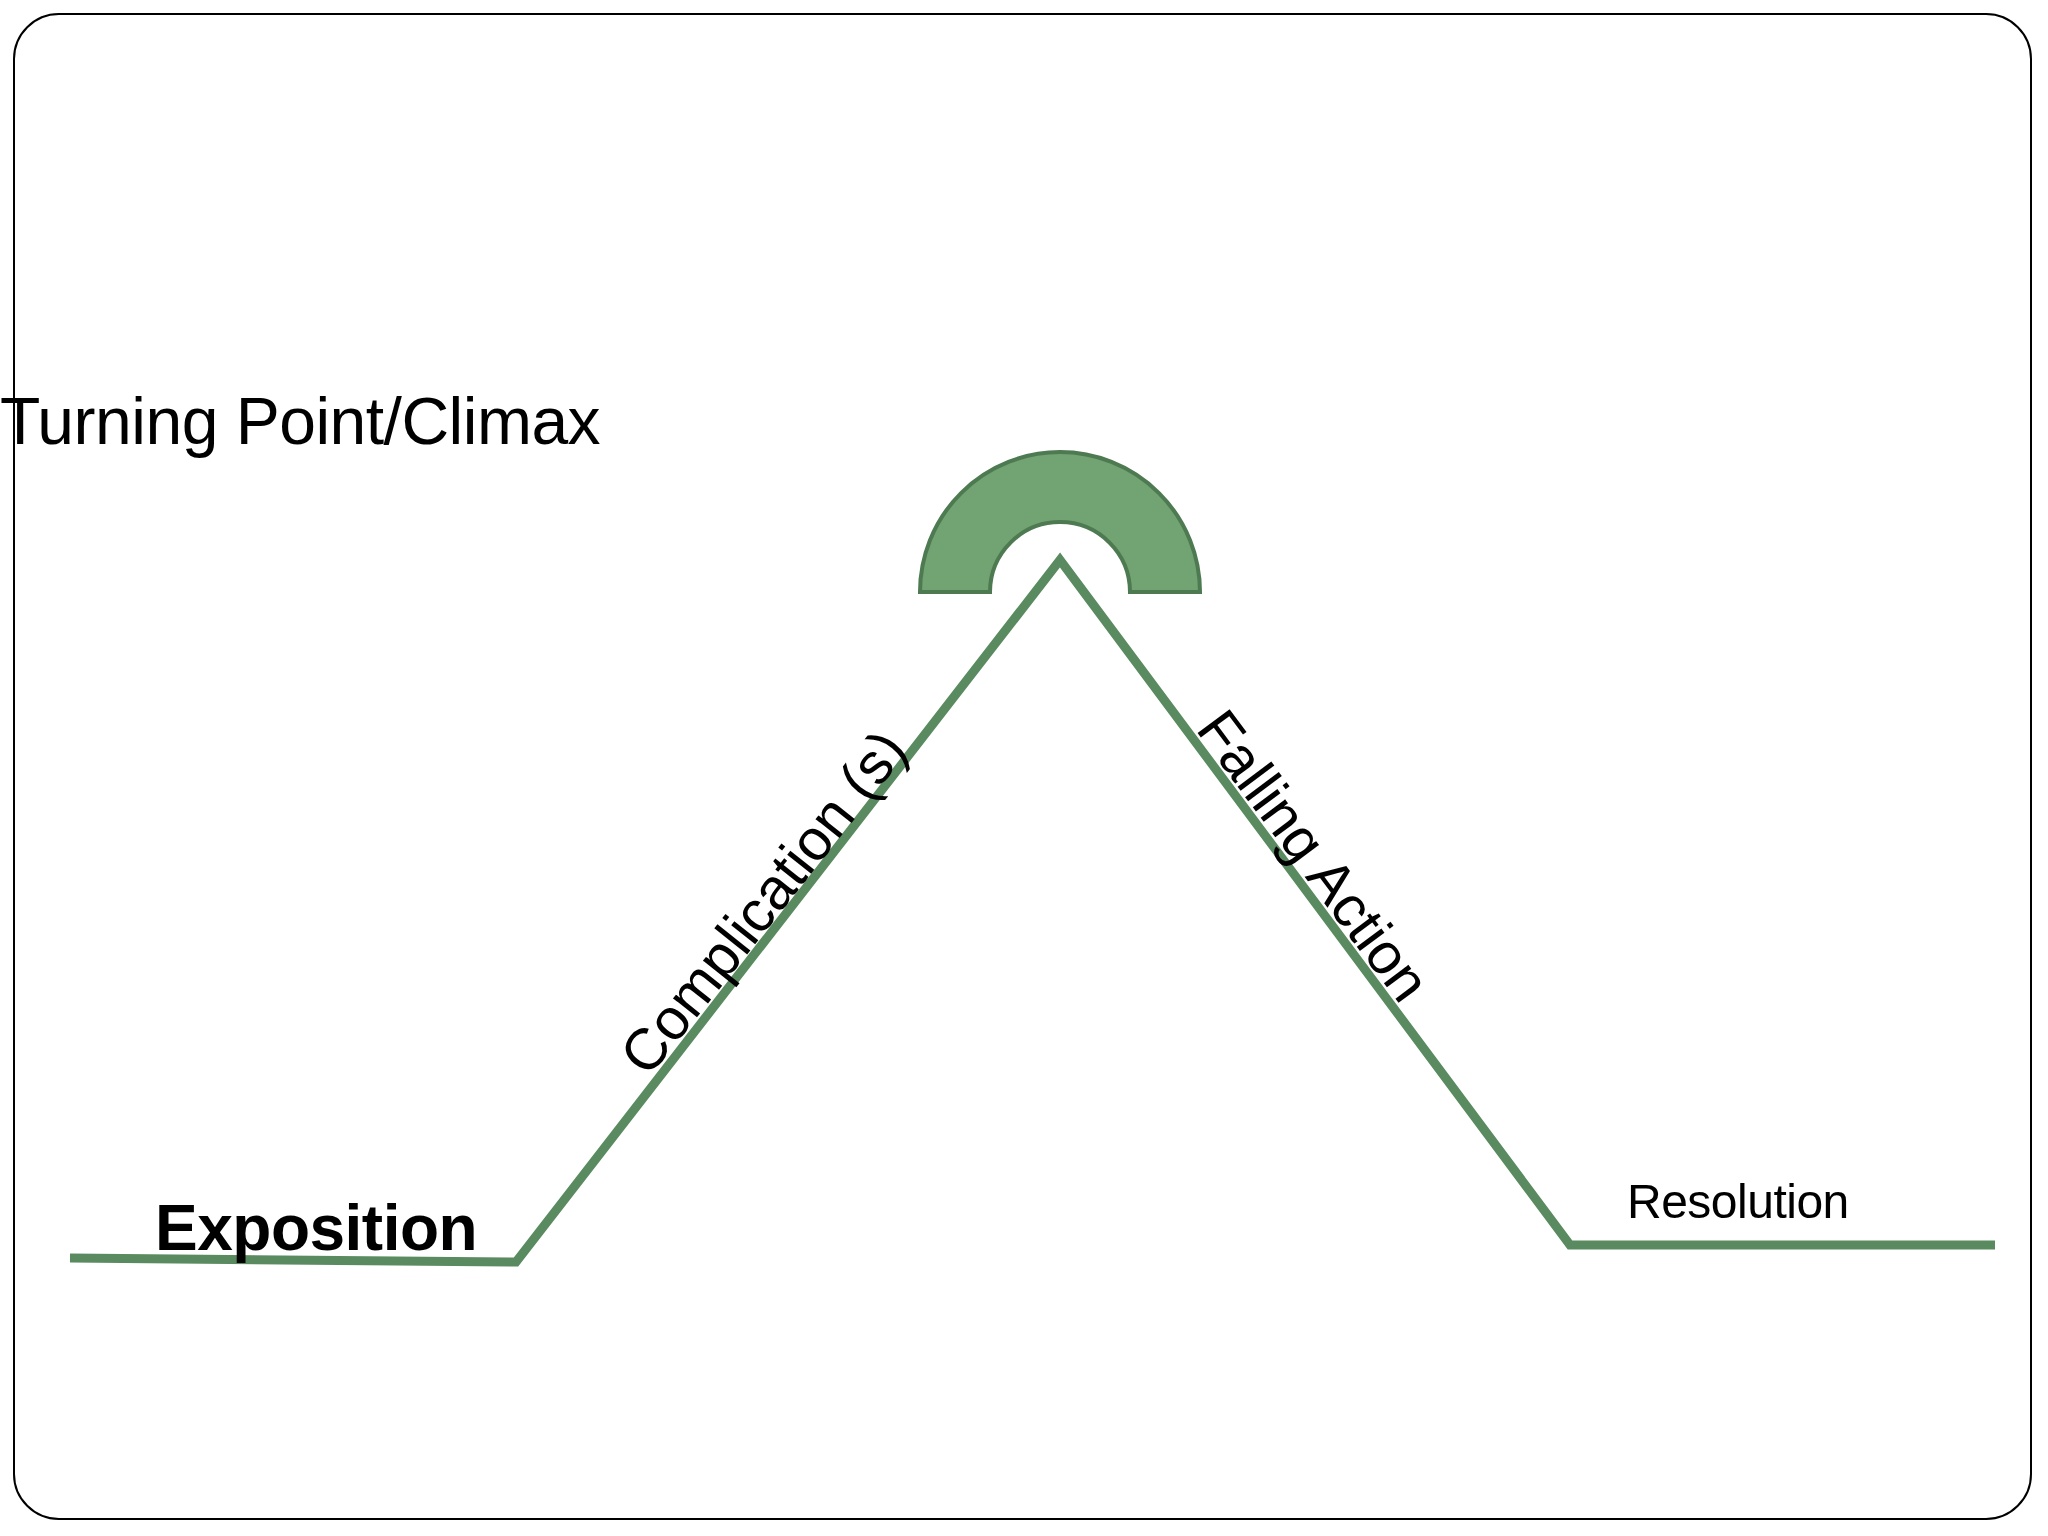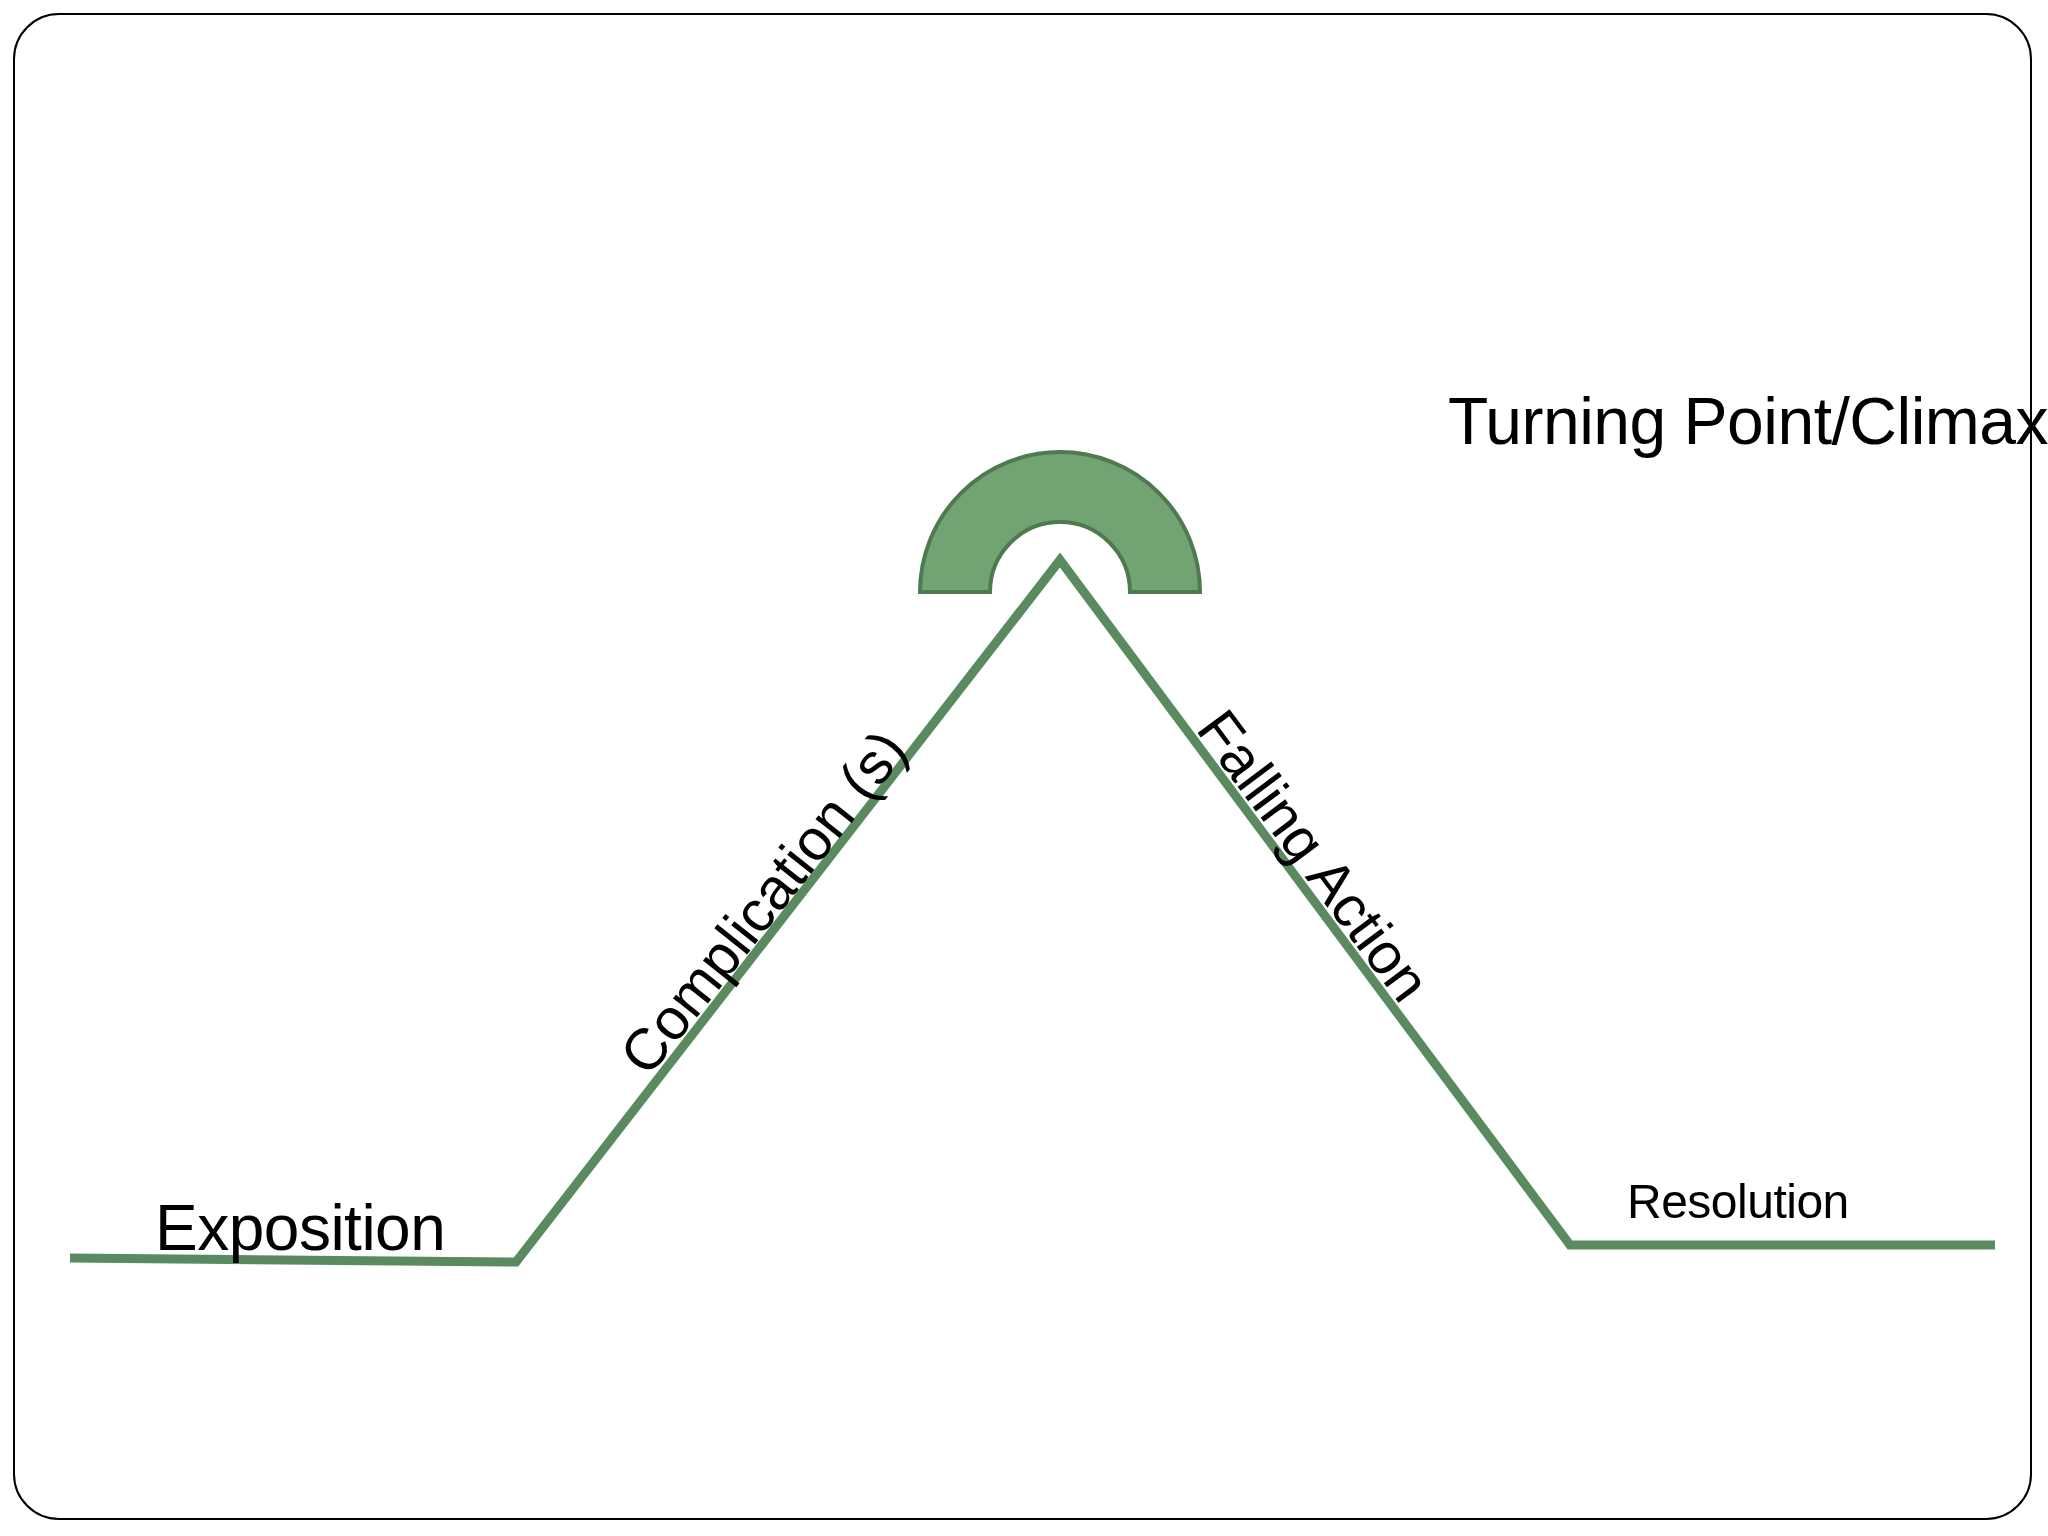--- a/index.html
+++ b/index.html
@@ -40,29 +40,30 @@
     position: absolute;
     color: #000000;
     white-space: nowrap;
     line-height: 1;
     font-weight: 400;
   }
   #label-climax {
     left: 0;
     top: 388px;
     width: 2048px;
-    text-align: right;
+    text-align: left;
     font-size: 66px;
     letter-spacing: -0.5px;
   }
   #label-exposition {
     left: 155px;
     top: 1196px;
     font-size: 64px;
     letter-spacing: -0.5px;
+    font-weight: bold;
   }
   #label-resolution {
     left: 1627px;
     top: 1178px;
     font-size: 48px;
     letter-spacing: -0.5px;
   }
   .rot-wrap {
     position: absolute;
     transform-origin: 0 0;

